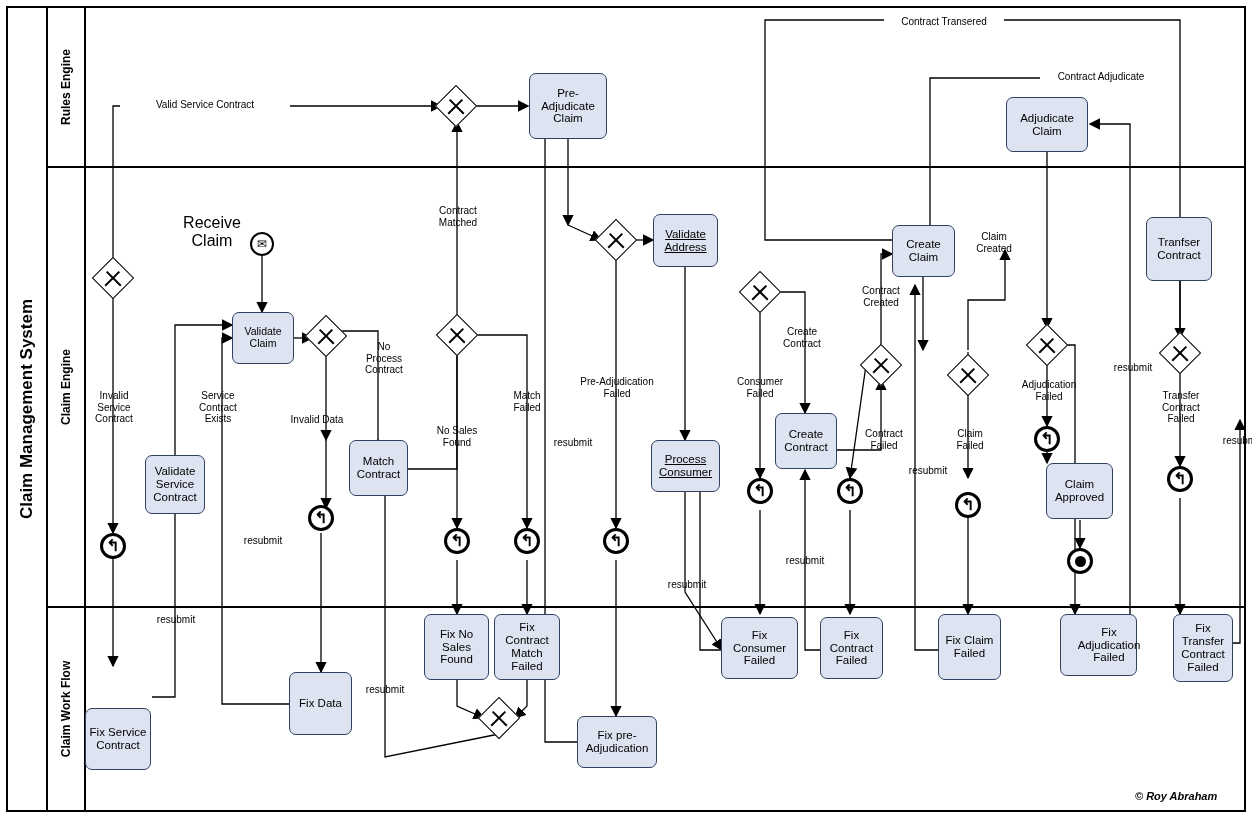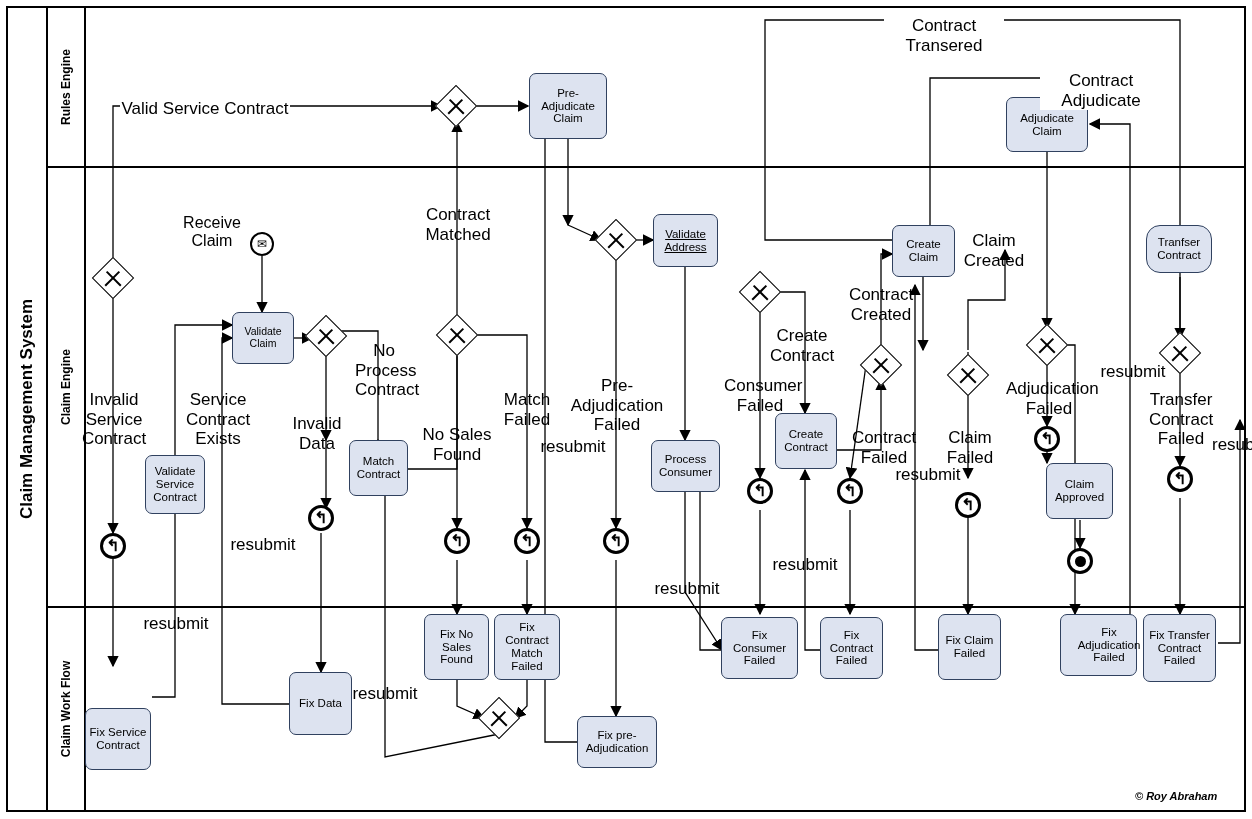--- a/index.html
+++ b/index.html
@@ -17,21 +17,21 @@
   .gw::before,.gw::after{content:"";position:absolute;background:#000;}
   .gw::before{left:50%;top:5px;width:1.6px;height:20px;margin-left:-0.8px;}
   .gw::after{top:50%;left:5px;height:1.6px;width:20px;margin-top:-0.8px;}
   .ev{position:absolute;border-radius:50%;background:#fff;box-sizing:border-box;}
   .ev.start{width:24px;height:24px;border:2.2px solid #000;}
   .ev.start .glyph{position:absolute;left:0;top:0;width:100%;height:100%;display:flex;align-items:center;justify-content:center;font-size:12px;}
   .ev.err{width:26px;height:26px;border:3px solid #000;}
   .ev.err .glyph{position:absolute;left:0;top:0;width:100%;height:100%;display:flex;align-items:center;justify-content:center;font-size:16px;font-weight:bold;line-height:1;}
   .ev.end{width:26px;height:26px;border:3px solid #000;display:flex;align-items:center;justify-content:center;}
   .ev.end .dot{width:11px;height:11px;border-radius:50%;background:#000;}
-  .lbl{position:absolute;font-size:17px;color:#000;line-height:1.15;text-align:center;white-space:pre-line;}
+  .lbl{position:absolute;font-size:10px;color:#000;line-height:1.15;text-align:center;white-space:pre-line;}
   .title-lbl{position:absolute;font-size:16px;color:#000;text-align:center;line-height:1.1;}
   .credit{position:absolute;font-size:11px;font-weight:bold;font-style:italic;}
   svg.wires{position:absolute;left:0;top:0;width:1252px;height:819px;pointer-events:none;}
 </style>
 </head>
 <body>
 
 <div id="canvas">
 
   <div class="pool" style="left:6px;top:6px;width:1240px;height:806px;">
@@ -217,36 +217,36 @@
       <span class="dot"></span>
     </div>
 
   <div class="task" style="left:1006px;top:97px;width:82px;height:55px;">Adjudicate Claim</div>
   <div class="task" style="left:529px;top:73px;width:78px;height:66px;">Pre-Adjudicate Claim</div>
 
   <div class="task" style="left:232px;top:312px;width:62px;height:52px;font-size:10.5px;">Validate Claim</div>
   <div class="task" style="left:145px;top:455px;width:60px;height:59px;">Validate Service Contract</div>
   <div class="task" style="left:349px;top:440px;width:59px;height:56px;">Match Contract</div>
   <div class="task" style="left:653px;top:214px;width:65px;height:53px;text-decoration:underline;">Validate Address</div>
-  <div class="task" style="left:651px;top:440px;width:69px;height:52px;">Process Consumer</div>
+  <div class="task" style="left:651px;top:440px;width:69px;height:52px;text-decoration:underline;">Process Consumer</div>
   <div class="task" style="left:892px;top:225px;width:63px;height:52px;">Create Claim</div>
   <div class="task" style="left:775px;top:413px;width:62px;height:56px;">Create Contract</div>
   <div class="task" style="left:1046px;top:463px;width:67px;height:56px;">Claim Approved</div>
-  <div class="task" style="left:1146px;top:225px;width:66px;height:48px;border-radius:14px;">Tranfser Contract</div>
+  <div class="task" style="left:1146px;top:217px;width:66px;height:64px;">Tranfser Contract</div>
 
   <div class="task" style="left:85px;top:666px;width:66px;height:62px;margin-top:42px;">Fix Service Contract</div>
   <div class="task" style="left:289px;top:672px;width:63px;height:63px;">Fix Data</div>
   <div class="task" style="left:424px;top:614px;width:65px;height:66px;">Fix No Sales Found</div>
   <div class="task" style="left:494px;top:614px;width:66px;height:66px;">Fix Contract Match Failed</div>
   <div class="task" style="left:721px;top:617px;width:77px;height:62px;">Fix Consumer Failed</div>
   <div class="task" style="left:577px;top:716px;width:80px;height:52px;">Fix pre-Adjudication</div>
   <div class="task" style="left:820px;top:617px;width:63px;height:62px;">Fix Contract Failed</div>
   <div class="task" style="left:938px;top:614px;width:63px;height:66px;">Fix Claim Failed</div>
   <div class="task" style="left:1060px;top:614px;width:77px;height:62px;padding-left:23px;">Fix Adjudication Failed</div>
-  <div class="task" style="left:1143px;top:614px;width:73px;height:68px;">Fix Transfer Contract Failed</div>
+  <div class="task" style="left:1173px;top:614px;width:60px;height:68px;">Fix Transfer Contract Failed</div>
 
   <div class="lbl" style="left:120px;top:99px;width:170px;background:#fff;">Valid Service Contract</div>
   <div class="lbl" style="left:884px;top:16px;width:120px;background:#fff;">Contract Transered</div>
   <div class="lbl" style="left:1040px;top:71px;width:122px;background:#fff;">Contract Adjudicate</div>
   <div class="lbl" style="left:419px;top:205px;width:78px;">Contract
 Matched</div>
   <div class="lbl" style="left:78px;top:390px;width:72px;">Invalid
 Service
 Contract</div>
   <div class="lbl" style="left:183px;top:390px;width:70px;">Service

